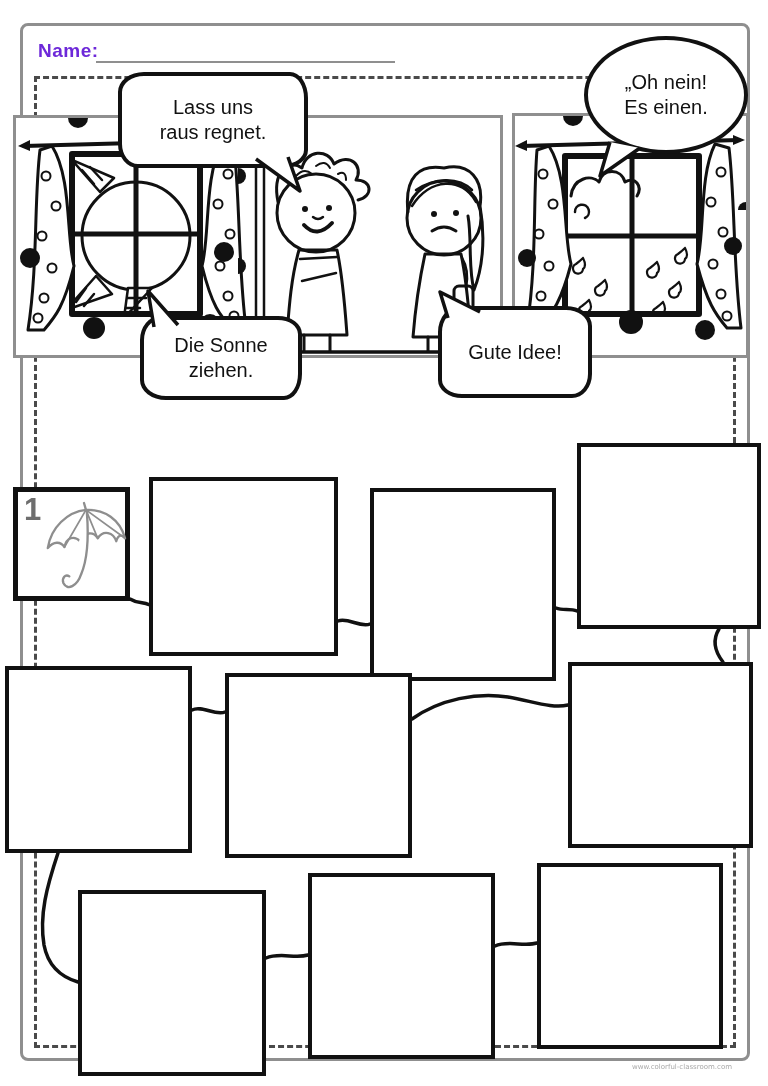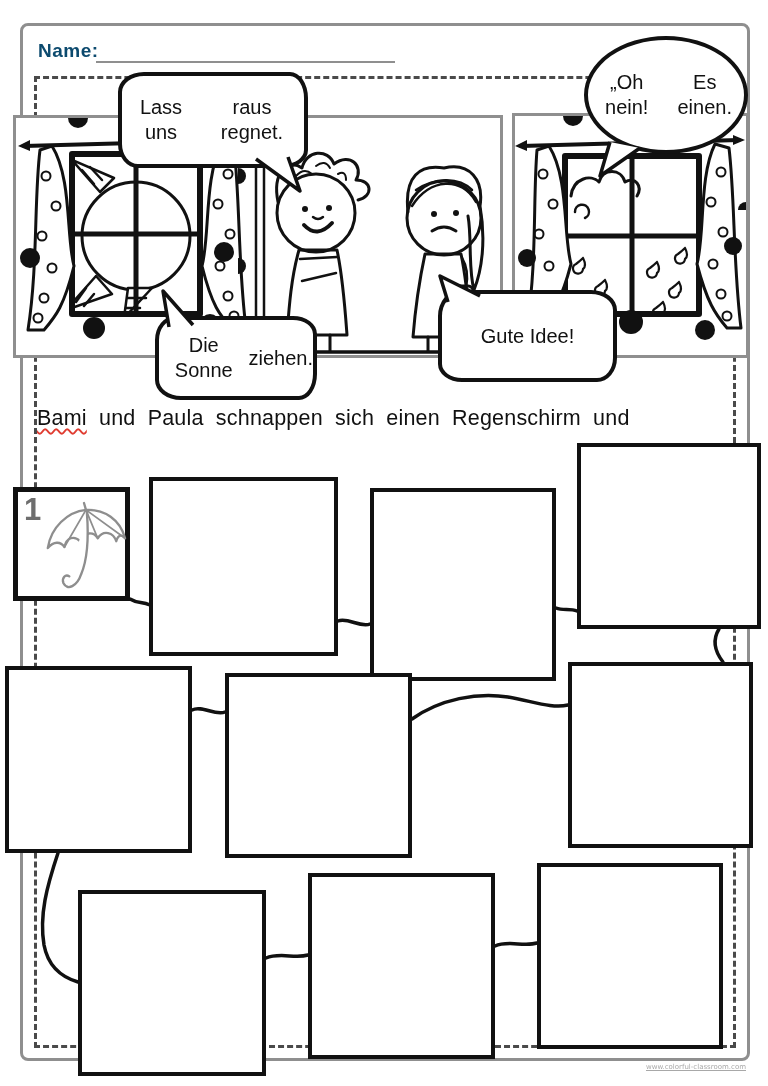--- a/index.html
+++ b/index.html
@@ -12,47 +12,47 @@
     position:absolute; left:20px; top:23px; width:730px; height:1038px;
     border:3px solid #8f8f8f; border-radius:8px; box-sizing:border-box; z-index:1;
   }
   #dashed-frame{
     position:absolute; left:34px; top:76px; width:702px; height:972px;
     border:3px dashed #4a4a4a; box-sizing:border-box; z-index:1;
   }
   
   #name-label{
     position:absolute; left:38px; top:40px; font-size:19px; font-weight:bold;
-    color:#0c4a6e; z-index:2; letter-spacing:.5px;
+    color:#6d28d9; z-index:2; letter-spacing:.5px;
   }
   #name-line{
     position:absolute; left:96px; top:39px; width:299px; height:22px;
     border-bottom:2px solid #8f8f8f; z-index:2;
   }
   
   .panel{
     position:absolute; background:#fff; border:3px solid #8f8f8f;
     box-sizing:border-box; z-index:2;
   }
   #panel-left{ left:13px; top:115px; width:490px; height:243px; }
   #panel-right{ left:512px; top:113px; width:237px; height:245px; }
   .panel svg{ display:block; width:100%; height:100%; }
   
   .bubble{
     position:absolute; background:#fff; border:4px solid #111; z-index:6;
-    display:flex; align-items:center; justify-content:center;
+    display:flex; flex-direction:column; align-items:center; justify-content:center;
     text-align:center; font-size:20px; line-height:25px; box-sizing:border-box;
   }
   .bubble .tail{ position:absolute; overflow:visible; z-index:7; }
   #bubble-lass{ left:118px; top:72px;  width:190px; height:96px;
     border-radius:26px 18px 24px 20px / 20px 26px 18px 24px; }
   #bubble-ohnein{ left:584px; top:36px; width:164px; height:118px; border-radius:50%; }
-  #bubble-sonne{ left:155px; top:316px; width:162px; height:84px;
+  #bubble-sonne{ left:140px; top:316px; width:162px; height:84px;
     border-radius:20px 24px 18px 26px / 24px 18px 26px 20px; }
-  #bubble-gute{ left:438px; top:290px; width:179px; height:92px;
+  #bubble-gute{ left:438px; top:306px; width:154px; height:92px;
     border-radius:22px 26px 20px 24px / 26px 20px 24px 18px; }
   
   #story{
     position:absolute; left:37px; top:404px; width:700px; z-index:4;
     font-size:21.5px; line-height:28px; word-spacing:.28em; letter-spacing:.2px;
   }
   #story .marked{
     text-decoration:underline wavy #e03c31 2px; text-underline-offset:3px;
   }
   
@@ -72,22 +72,22 @@
   #box-b1{ left:5px;   top:666px; width:187px; height:187px; }
   #box-b2{ left:225px; top:673px; width:187px; height:185px; }
   #box-b3{ left:568px; top:662px; width:185px; height:186px; }
   #box-c1{ left:78px;  top:890px; width:188px; height:186px; }
   #box-c2{ left:308px; top:873px; width:187px; height:186px; }
   #box-c3{ left:537px; top:863px; width:186px; height:186px; }
   
   #connectors{ position:absolute; left:0; top:0; width:768px; height:1086px; z-index:3; }
   
   #watermark{
-    position:absolute; right:22px; top:1063px; font-size:7px; color:#a8a8a8;
-    font-family:"DejaVu Sans", sans-serif; z-index:2;text-decoration:underline;
+    position:absolute; right:36px; top:1063px; font-size:7px; color:#a8a8a8;
+    font-family:"DejaVu Sans", sans-serif; z-index:2;
   }
   .ink{ stroke:#111; fill:none; stroke-linecap:round; stroke-linejoin:round; }
 </style>
 </head>
 <body>
 
 <div id="page">
 
   <div id="outer-frame"></div>
   <div id="dashed-frame"></div>
@@ -265,21 +265,20 @@
   </div>
 
   <div id="bubble-gute" class="bubble">
     <span>Gute Idee!</span>
     <svg class="tail" style="left:-4px; top:-20px;" width="52" height="32">
       <path d="M10,28 L2,2 L42,22" fill="#fff" stroke="#111" stroke-width="3.5" stroke-linejoin="round"></path>
     </svg>
   </div>
 
   <div id="story">
-    <div><span class="marked">Bami</span><span> und Paula schnappen sich einen Regenschirm und</span></div>
   </div>
 
   <svg id="connectors">
     <g fill="none" stroke="#111" stroke-width="3.5" stroke-linecap="round">
       <path d="M130,599 C138,604 142,601 150,605"></path>
       <path d="M338,621 C348,617 360,628 370,624"></path>
       <path d="M556,608 C563,611 570,608 577,611"></path>
       <path d="M719,629 C711,642 716,653 723,662"></path>
       <path d="M192,710 C202,705 215,716 225,712"></path>
       <path d="M412,719 C440,699 478,692 508,697 C532,701 552,709 568,705"></path>

